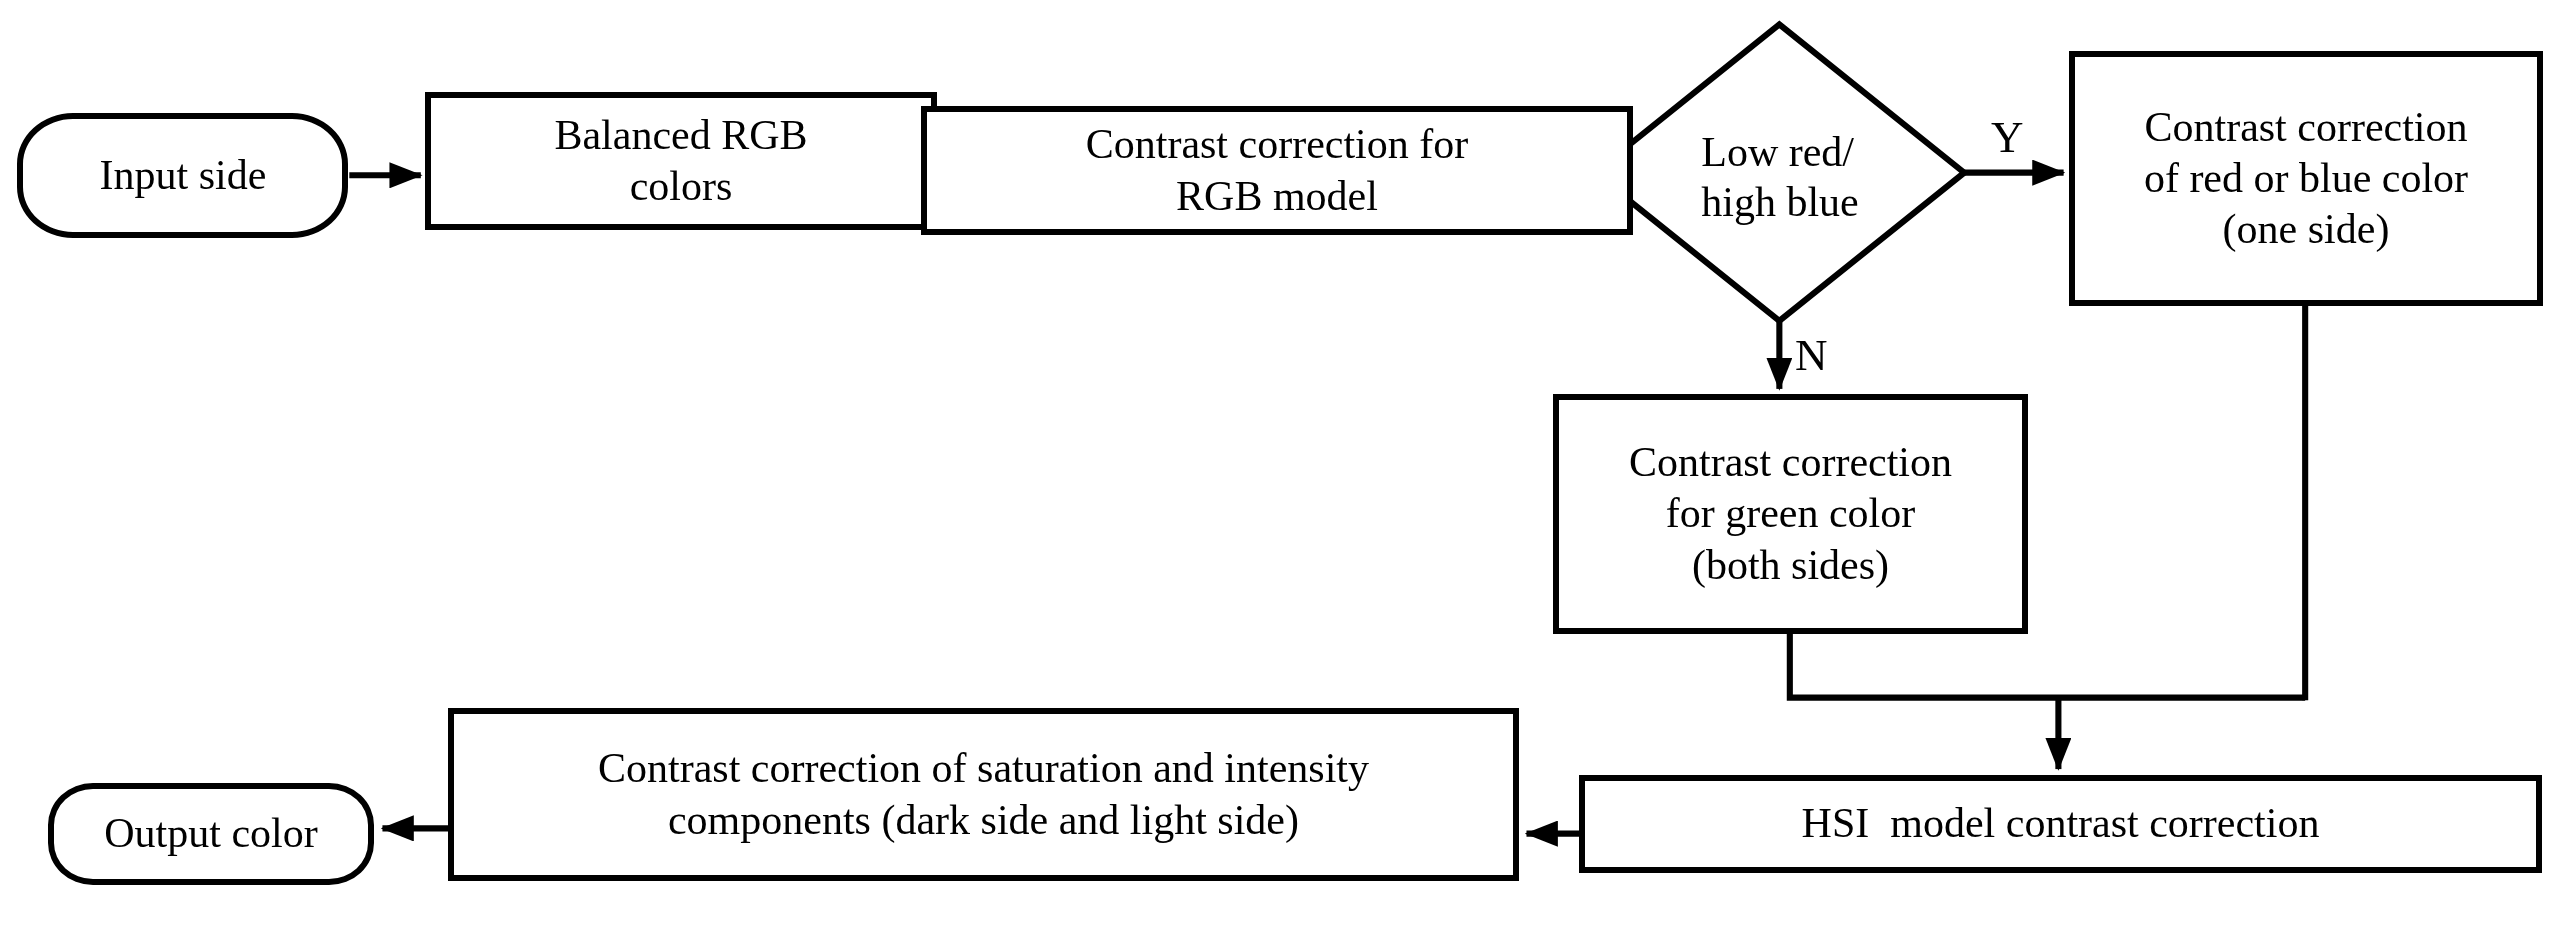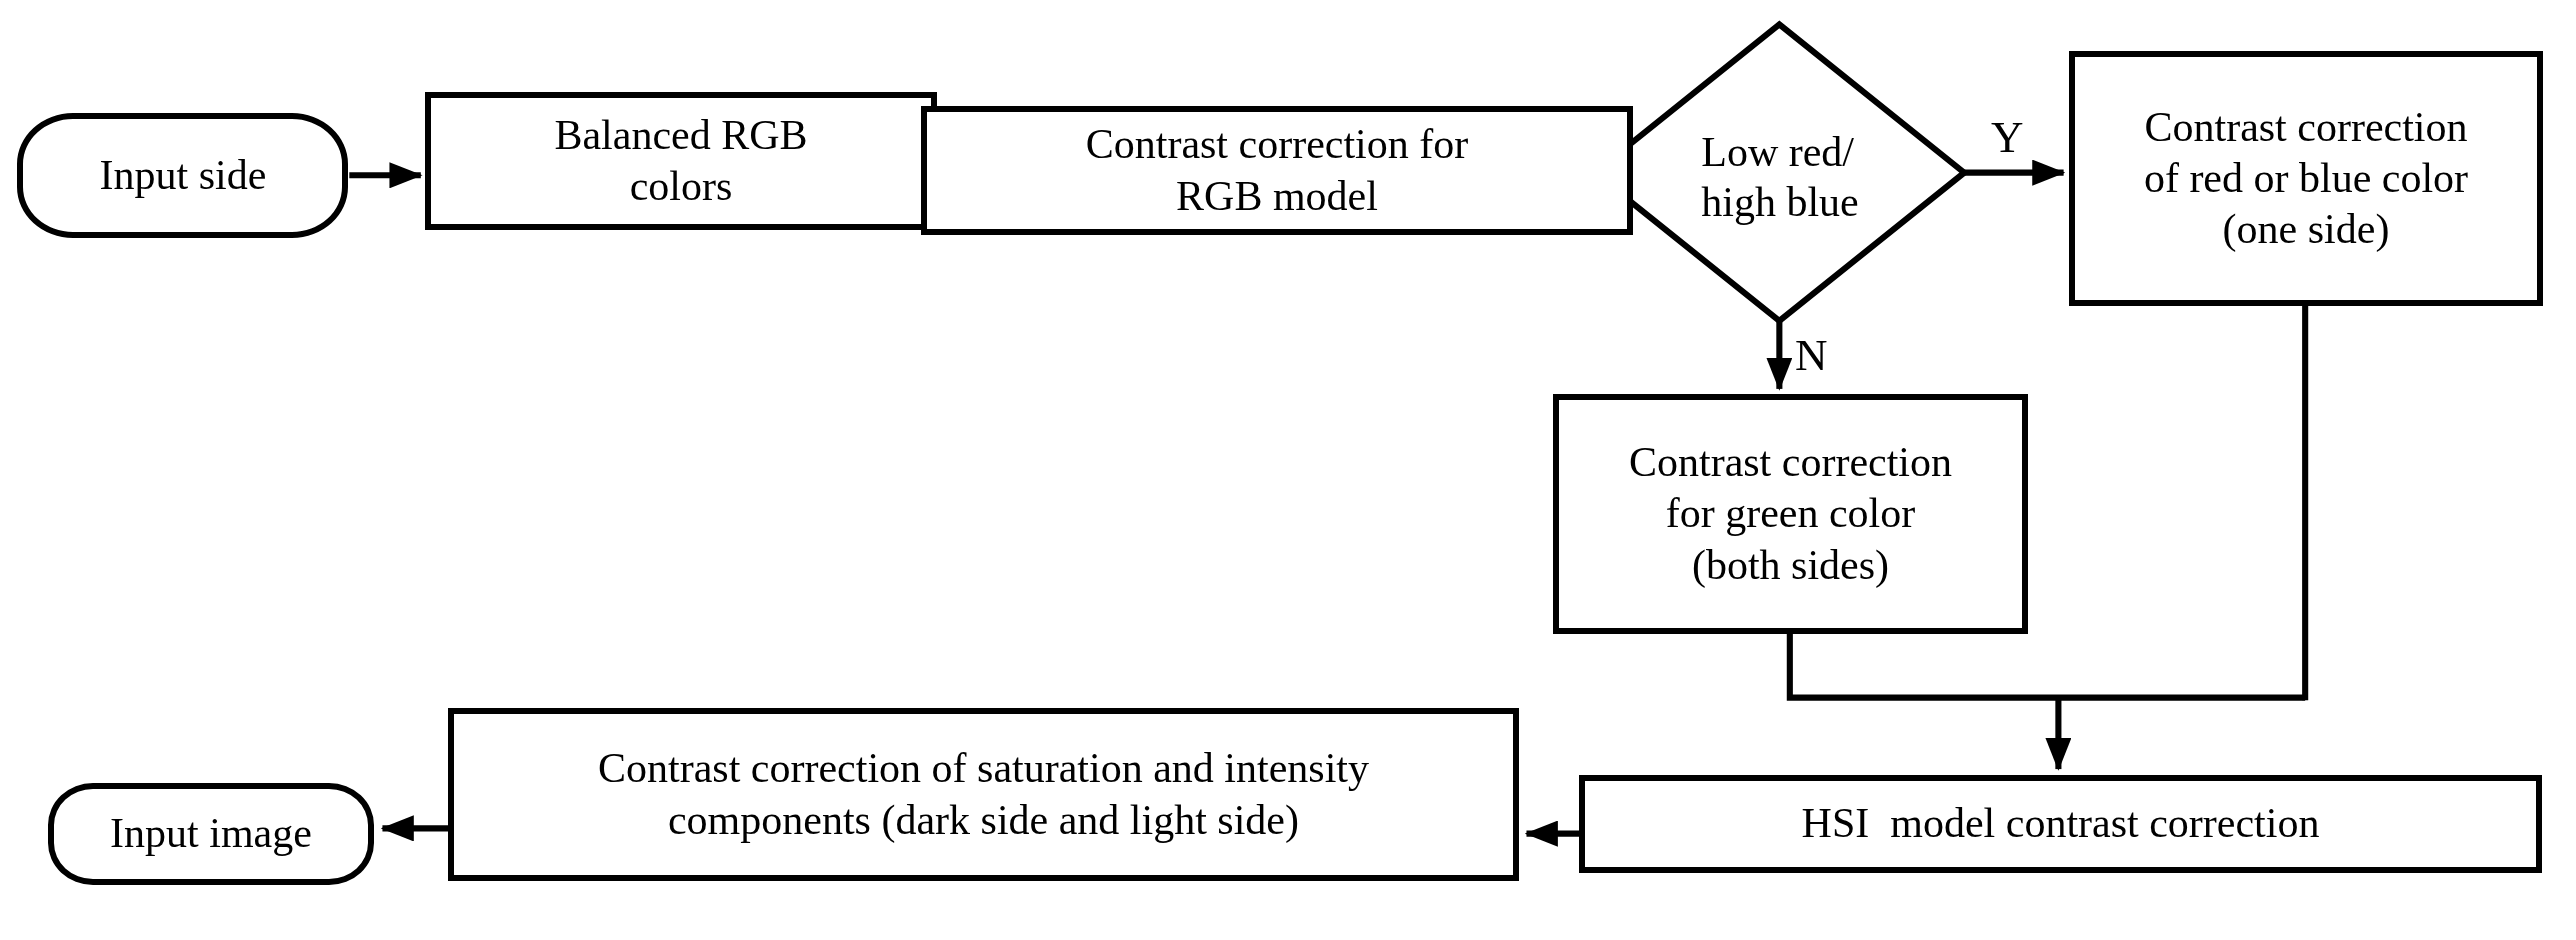--- a/index.html
+++ b/index.html
@@ -113,20 +113,20 @@
 
   <div class="node" style="left:1553px; top:394px; width:475px; height:240px;">Contrast correction
 for green color
 (both sides)</div>
 
   <div class="node" style="left:1579px; top:775px; width:963px; height:98px;">HSI  model contrast correction</div>
 
   <div class="node" style="left:448px; top:708px; width:1071px; height:173px;">Contrast correction of saturation and intensity
 components (dark side and light side)</div>
 
-  <div class="node terminator small" style="left:48px; top:783px; width:326px; height:102px;">Input image</div>
+  <div class="node terminator small" style="left:48px; top:783px; width:326px; height:102px;">Output color</div>
 
   <div class="edge-label" style="left:1991px; top:115px;">Y</div>
 
   <div class="edge-label" style="left:1795px; top:333px;">N</div>
 
 </div>
 
 
 </body></html>

